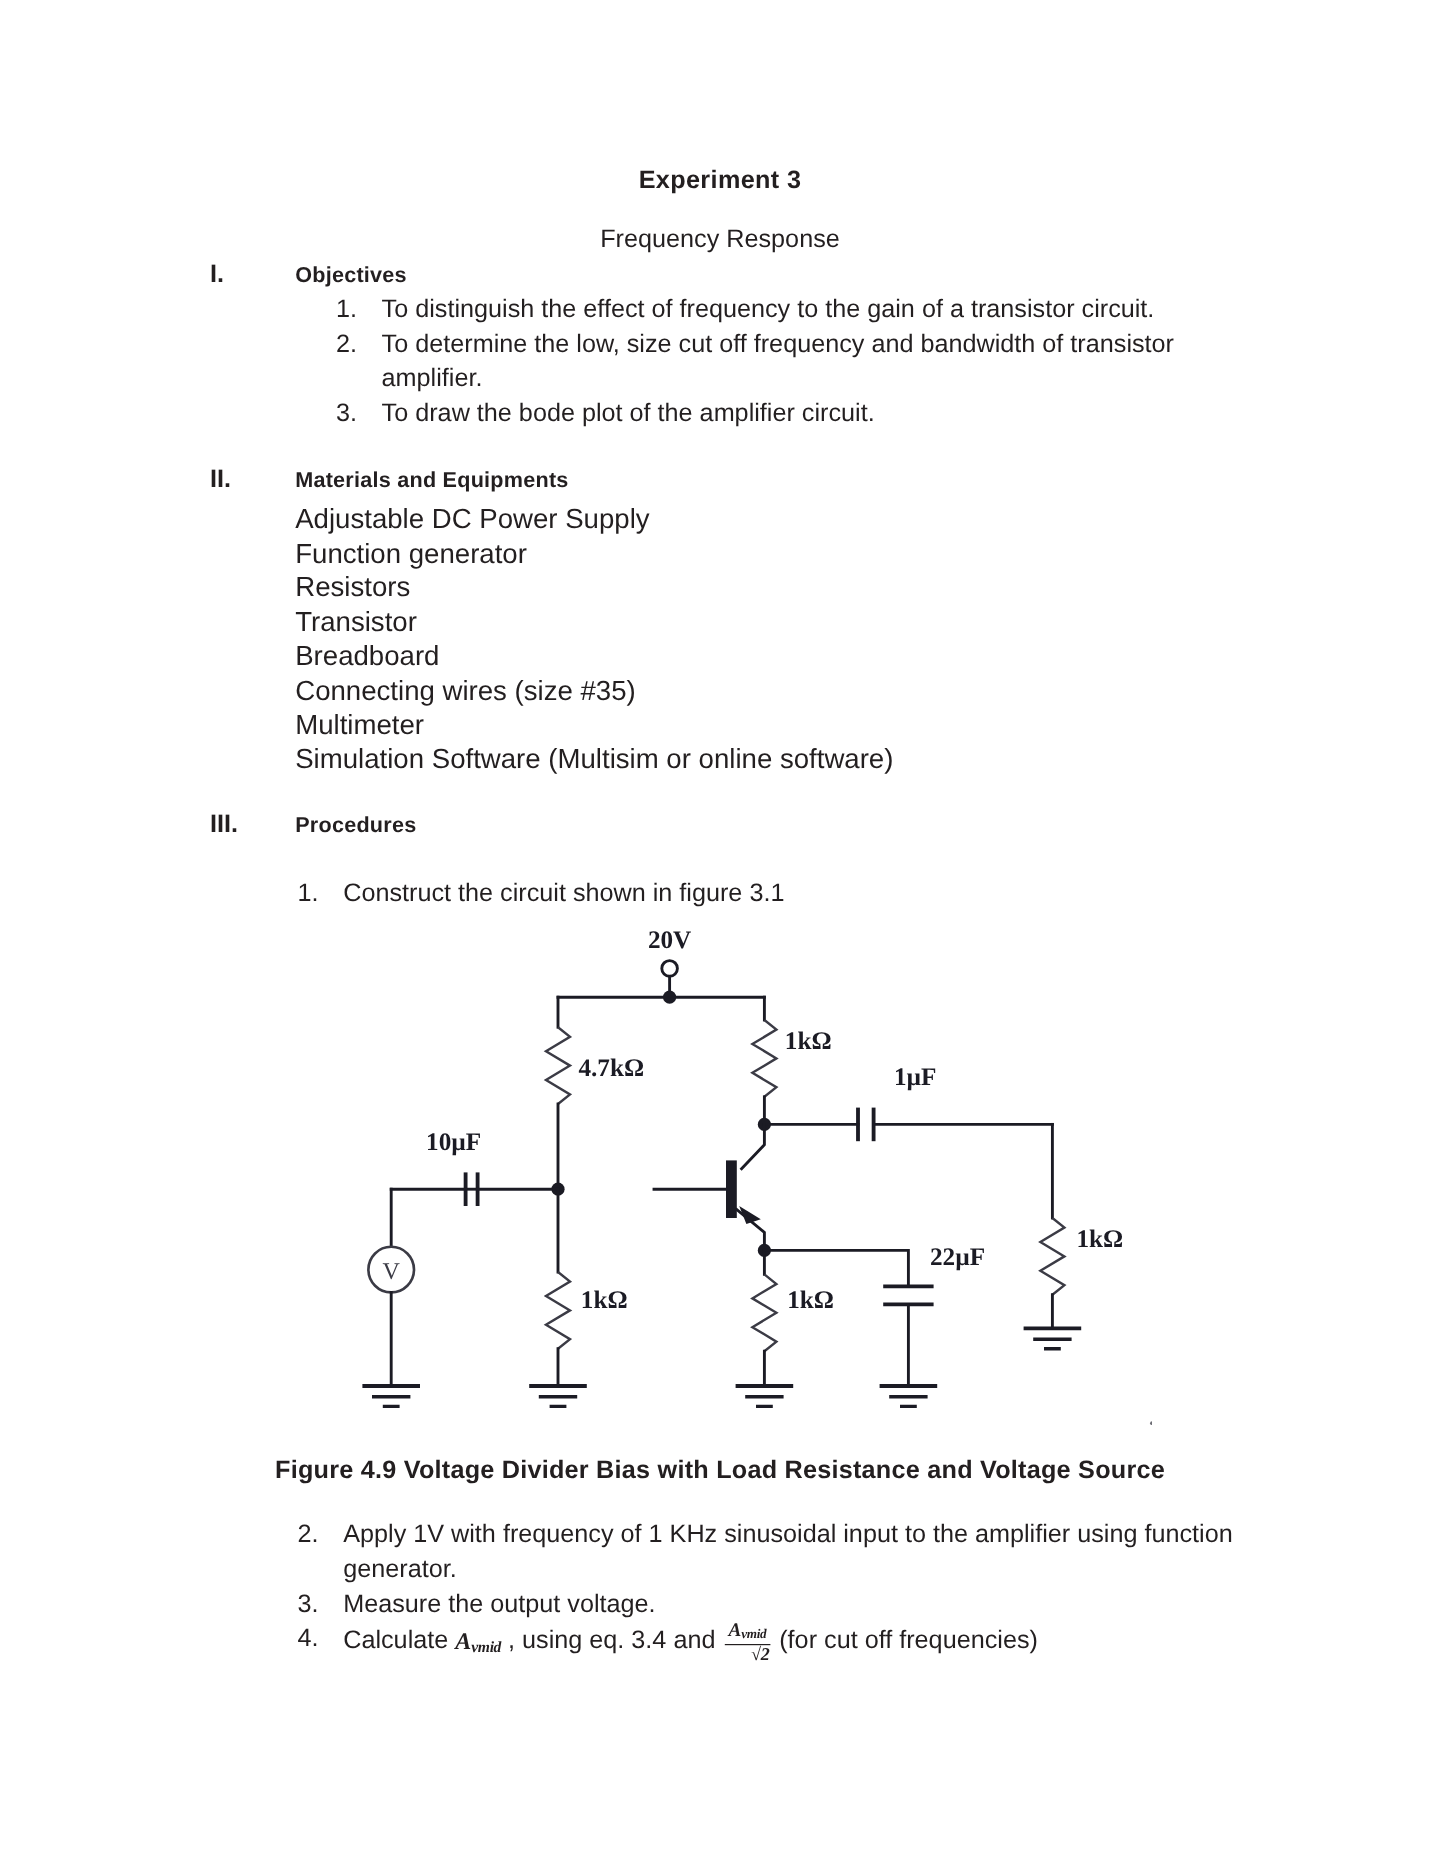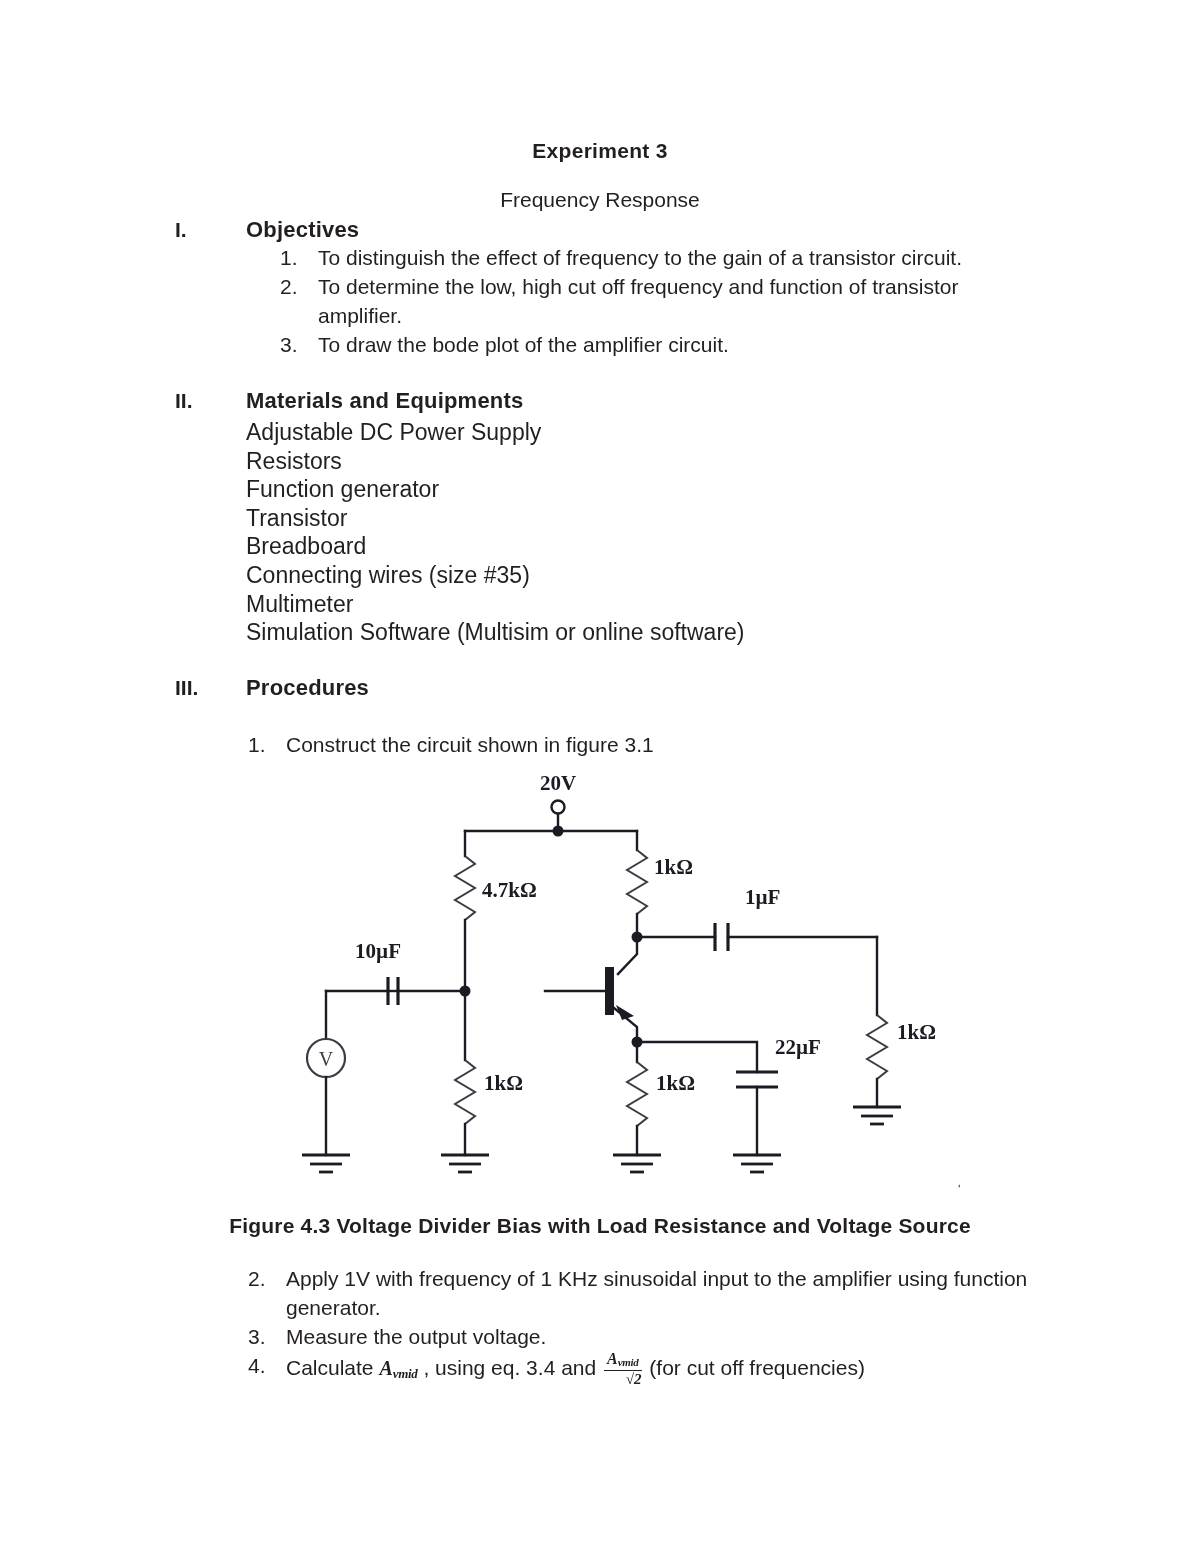--- a/index.html
+++ b/index.html
@@ -52,21 +52,21 @@
     display: flex;
     align-items: baseline;
   }
   .sec-numeral {
     width: 71px;
     flex: 0 0 71px;
     font-size: 21px;
     font-weight: bold;
   }
   .sec-title {
-    font-size: 22px;
+    font-size: 18px;
     font-weight: bold;
     letter-spacing: 0.2px;
   }
 
   .plain-list {
     margin: 0;
     padding: 0;
     list-style: none;
   }
   .plain-list li {
@@ -192,39 +192,39 @@
     </div>
   </div>
 
   <ol class="num-list" id="objectives-list">
     <li>
       <span class="ol-num">1.</span>
       <span class="ol-text">To distinguish the effect of frequency to the gain of a transistor circuit.</span>
     </li>
     <li>
       <span class="ol-num">2.</span>
-      <span class="ol-text">To determine the low, high cut off frequency and function of transistor amplifier.</span>
+      <span class="ol-text">To determine the low, size cut off frequency and bandwidth of transistor amplifier.</span>
     </li>
     <li>
       <span class="ol-num">3.</span>
       <span class="ol-text">To draw the bode plot of the amplifier circuit.</span>
     </li>
   </ol>
 
   <div class="section" style="top:388px;">
     <div class="sec-head">
       <span class="sec-numeral">II.</span>
       <span class="sec-title">Materials and Equipments</span>
     </div>
   </div>
 
   <ul class="plain-list" id="materials-list">
     <li>Adjustable DC Power Supply</li>
+    <li>Function generator</li>
     <li>Resistors</li>
-    <li>Function generator</li>
     <li>Transistor</li>
     <li>Breadboard</li>
     <li>Connecting wires (size #35)</li>
     <li>Multimeter</li>
     <li>Simulation Software (Multisim or online software)</li>
   </ul>
 
   <div class="section" style="top:675px;">
     <div class="sec-head">
       <span class="sec-numeral">III.</span>
@@ -334,21 +334,21 @@
       <g>
         <path class="gnd1" d="M42 393 L90 393"></path>
         <path class="gnd2" d="M50 402 L82 402"></path>
         <path class="gnd3" d="M59 410 L73 410"></path>
       </g>
 
       <circle class="tiny-dot" cx="700" cy="424" r="1.6"></circle>
     </svg>
   </div>
 
-  <div id="figure-caption">Figure 4.3 Voltage Divider Bias with Load Resistance and Voltage Source</div>
+  <div id="figure-caption">Figure 4.9 Voltage Divider Bias with Load Resistance and Voltage Source</div>
 
   <ol class="num-list" id="procedures-list-2">
     <li>
       <span class="ol-num">2.</span>
       <span class="ol-text">Apply 1V with frequency of 1 KHz sinusoidal input to the amplifier using function generator.</span>
     </li>
     <li>
       <span class="ol-num">3.</span>
       <span class="ol-text">Measure the output voltage.</span>
     </li>

